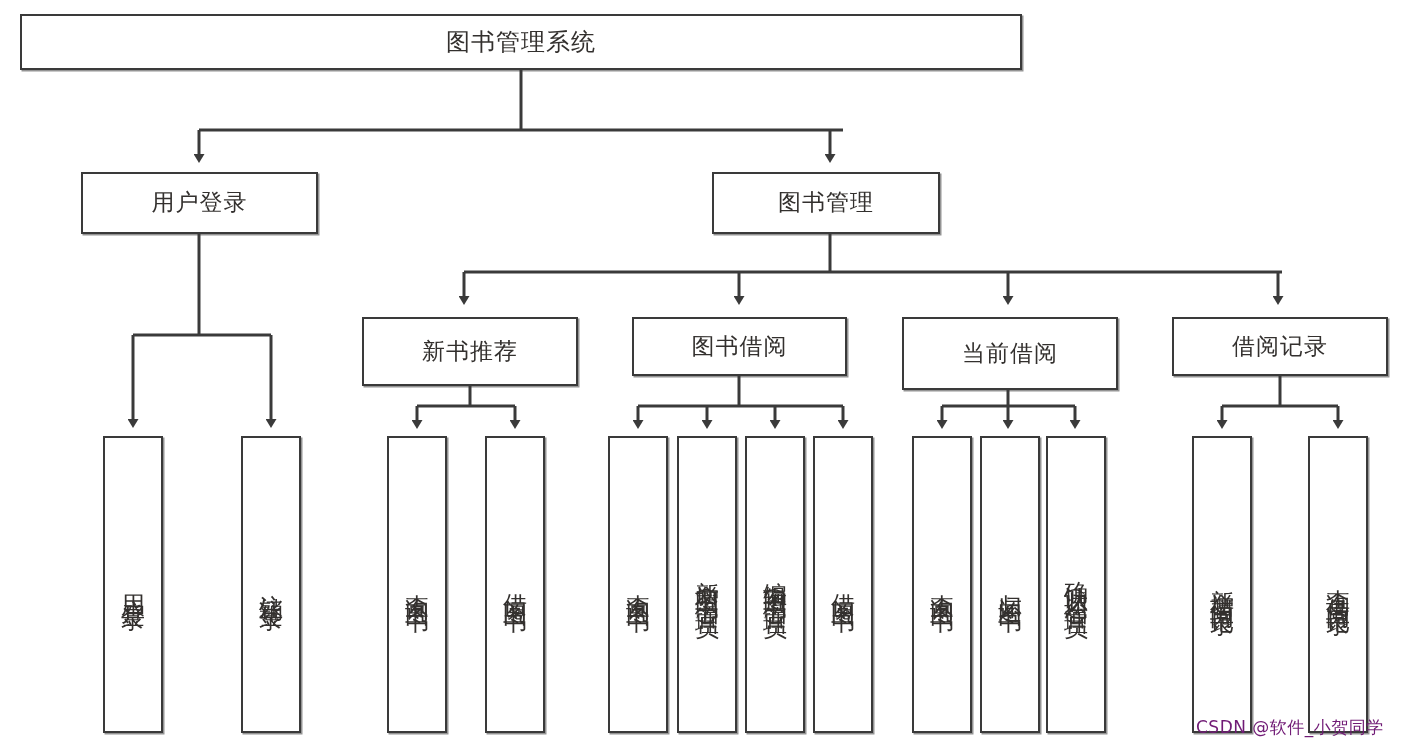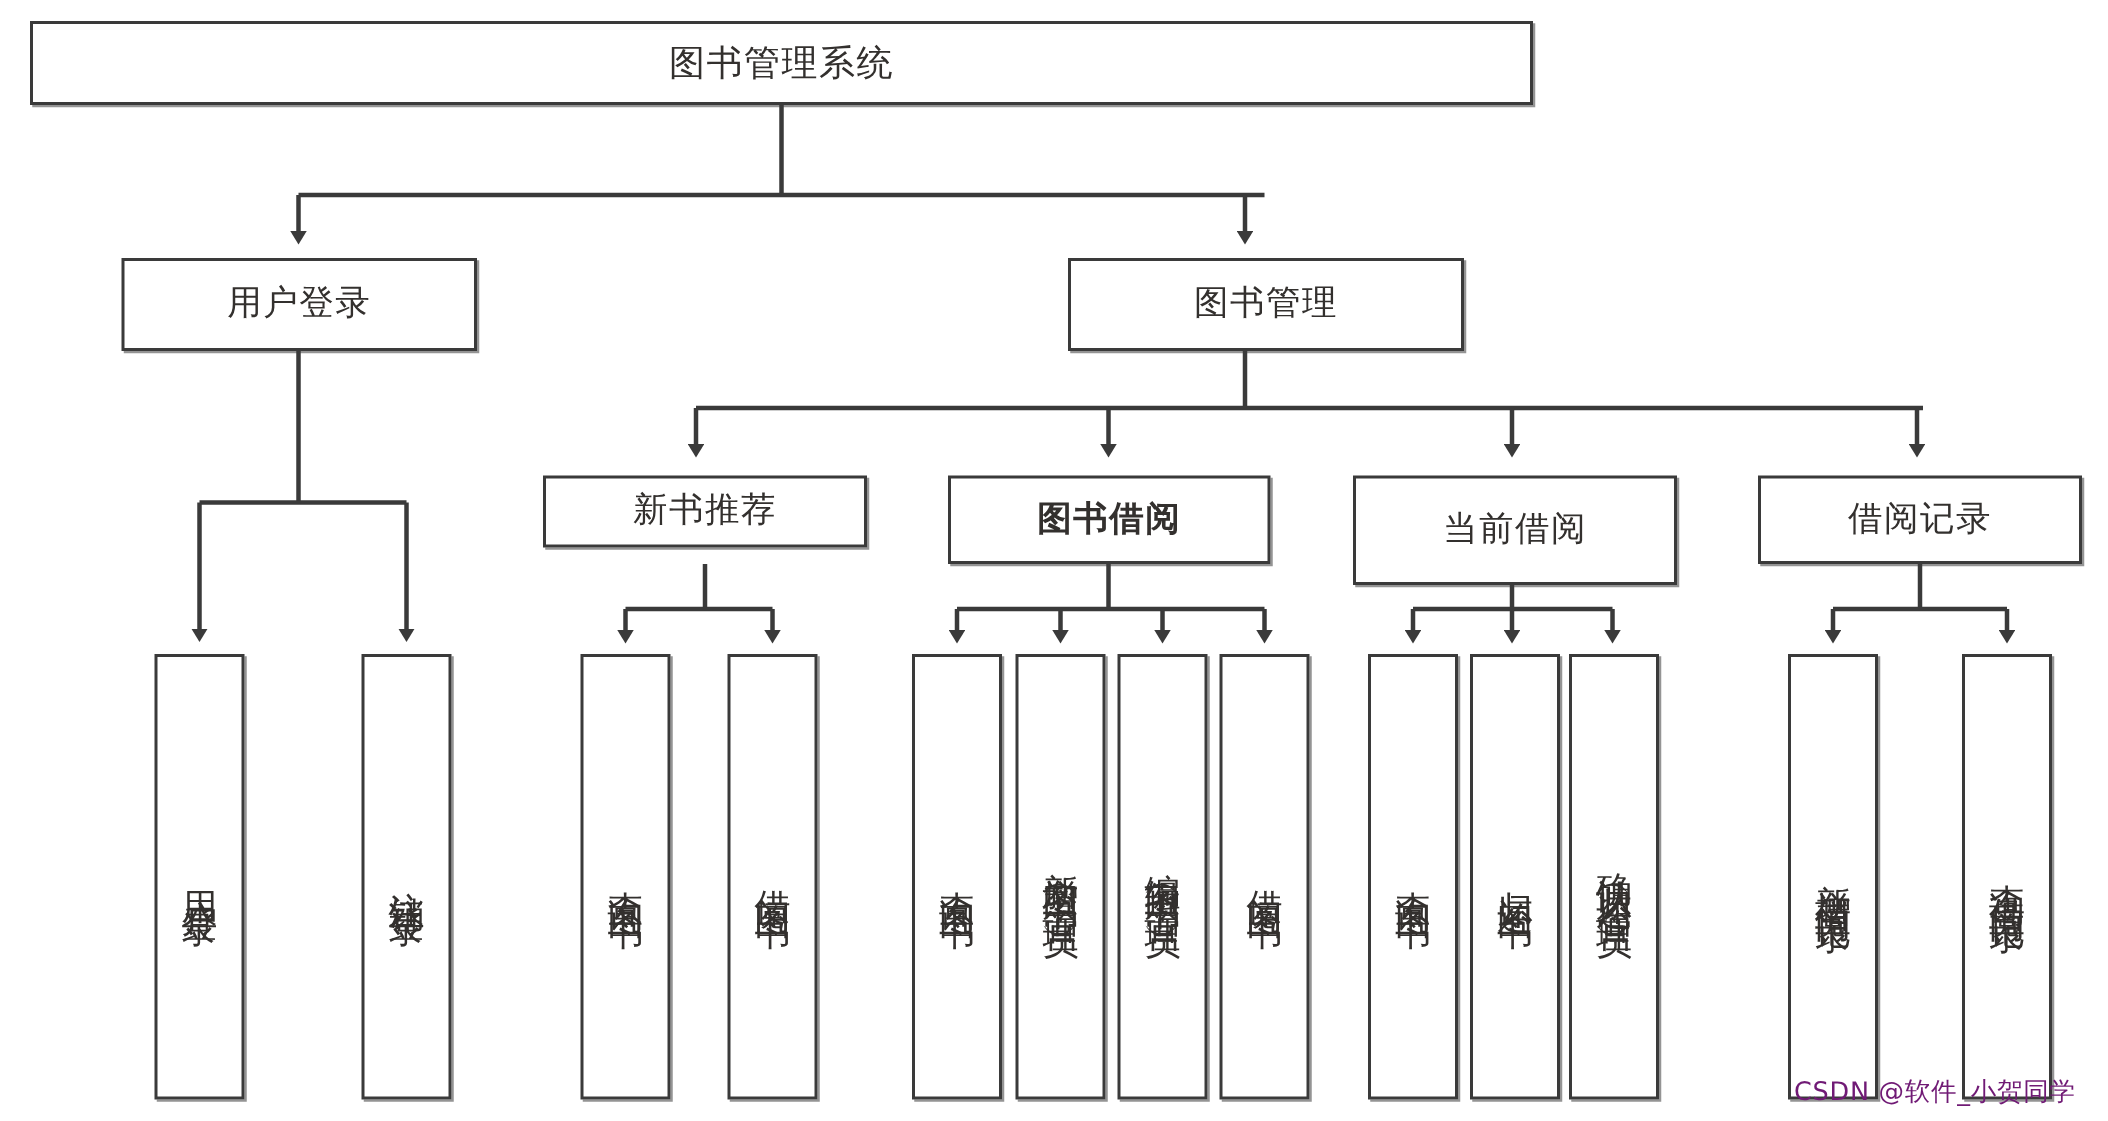--- a/index.html
+++ b/index.html
@@ -131,28 +131,28 @@
     </g>
   </svg>
 
   <div class="node h root" style="left:20px; top:14px; width:1002px; height:56px;">
     <span class="label">图书管理系统</span>
   </div>
 
   <div class="node h" style="left:81px; top:172px; width:237px; height:62px;">
     <span class="label">用户登录</span>
   </div>
-  <div class="node h" style="left:712px; top:172px; width:264px; height:62px;">
+  <div class="node h" style="left:712px; top:172px; width:228px; height:62px;">
     <span class="label">图书管理</span>
   </div>
 
-  <div class="node h" style="left:362px; top:317px; width:216px; height:48px;">
+  <div class="node h" style="left:362px; top:317px; width:216px; height:69px;">
     <span class="label">新书推荐</span>
   </div>
-  <div class="node h" style="left:632px; top:317px; width:215px; height:59px;font-weight:bold;">
+  <div class="node h" style="left:632px; top:317px; width:215px; height:59px;">
     <span class="label">图书借阅</span>
   </div>
   <div class="node h" style="left:902px; top:317px; width:216px; height:73px;">
     <span class="label">当前借阅</span>
   </div>
   <div class="node h" style="left:1172px; top:317px; width:216px; height:59px;">
     <span class="label">借阅记录</span>
   </div>
 
   <div class="node v" style="left:103px; top:436px; width:60px; height:297px;">

